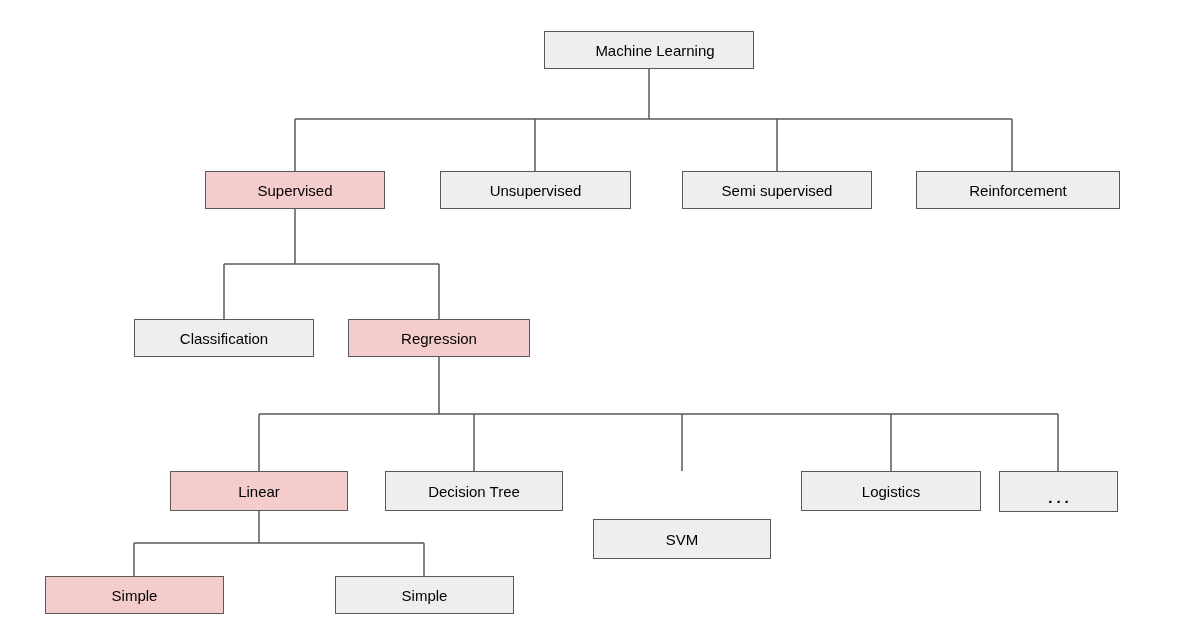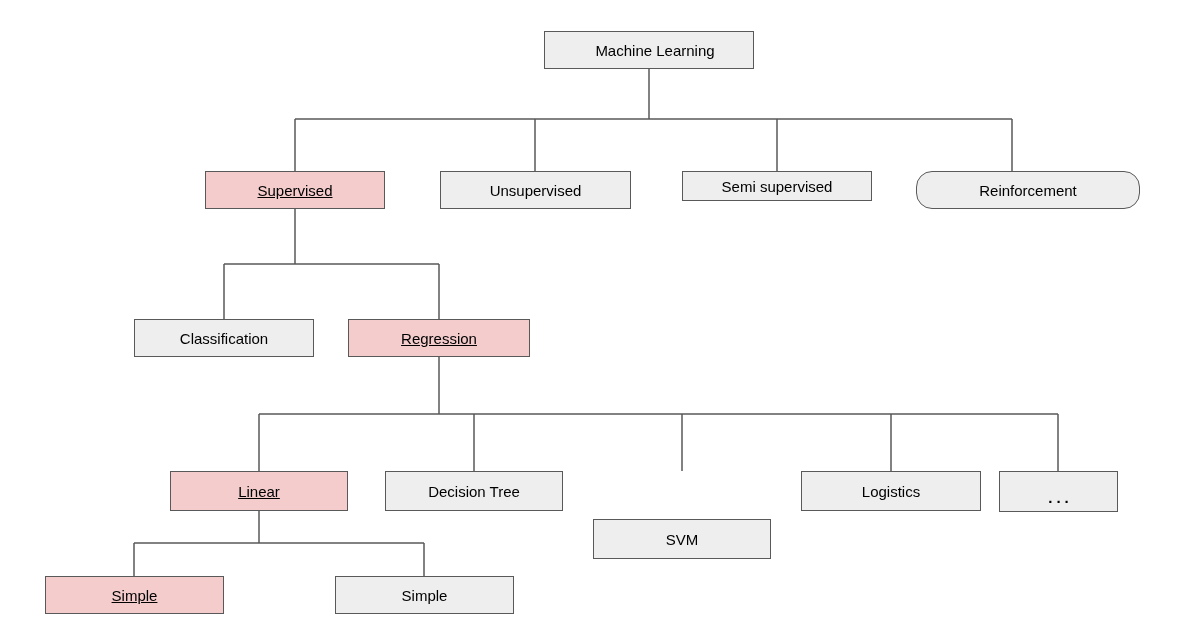--- a/index.html
+++ b/index.html
@@ -27,34 +27,34 @@
     display: flex;
     align-items: center;
     justify-content: center;
     box-sizing: border-box;
     border: 1.5px solid #595959;
     font-size: 15px;
     color: #000000;
     background: #eeeeee;
     white-space: nowrap;
   }
-  .node.highlight { background: #f4cccc; text-decoration: underline; }
+  .node.highlight { background: #f4cccc; }
   .node.dots {
     font-weight: bold;
     letter-spacing: 4px;
     padding-left: 4px;
     align-items: flex-end;
     line-height: 26px;
   }
   
   .n-ml     { left: 544px; top: 31px;  width: 210px; height: 38px; padding-left: 12px; }
   .n-sup    { left: 205px; top: 171px; width: 180px; height: 38px; }
   .n-unsup  { left: 440px; top: 171px; width: 191px; height: 38px; }
-  .n-semi   { left: 682px; top: 171px; width: 190px; height: 30px; }
-  .n-reinf  { left: 916px; top: 171px; width: 224px; height: 38px; border-radius: 16px; }
+  .n-semi   { left: 682px; top: 171px; width: 190px; height: 38px; }
+  .n-reinf  { left: 916px; top: 171px; width: 204px; height: 38px; }
   .n-class  { left: 134px; top: 319px; width: 180px; height: 38px; }
   .n-reg    { left: 348px; top: 319px; width: 182px; height: 38px; }
   .n-lin    { left: 170px; top: 471px; width: 178px; height: 40px; }
   .n-dt     { left: 385px; top: 471px; width: 178px; height: 40px; }
   .n-svm    { left: 593px; top: 471px; width: 178px; height: 40px; margin-top: 48px; }
   .n-log    { left: 801px; top: 471px; width: 180px; height: 40px; }
   .n-dots   { left: 999px; top: 471px; width: 119px; height: 41px; }
   .n-simple { left: 45px;  top: 576px; width: 179px; height: 38px; }
   .n-multi  { left: 335px; top: 576px; width: 179px; height: 38px; }
 </style>

